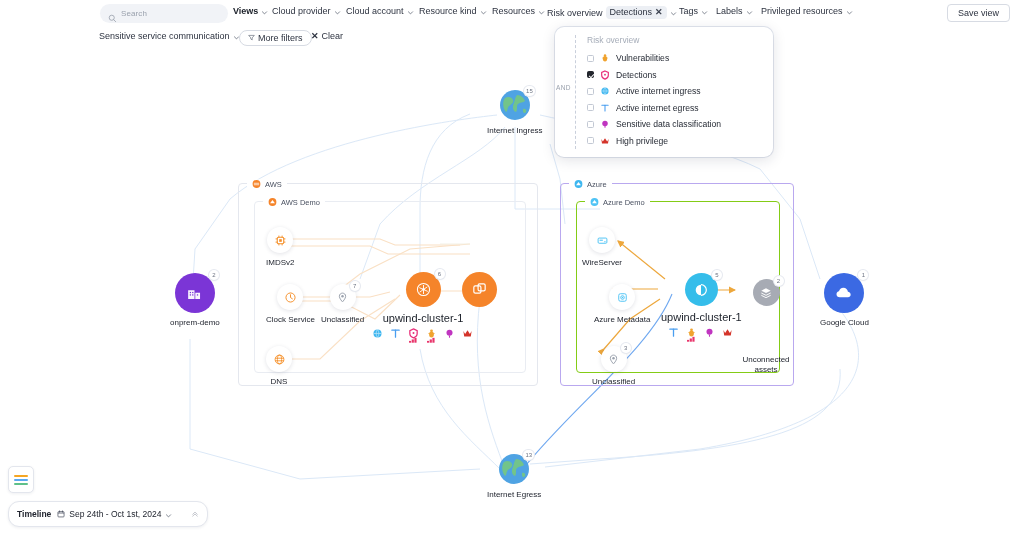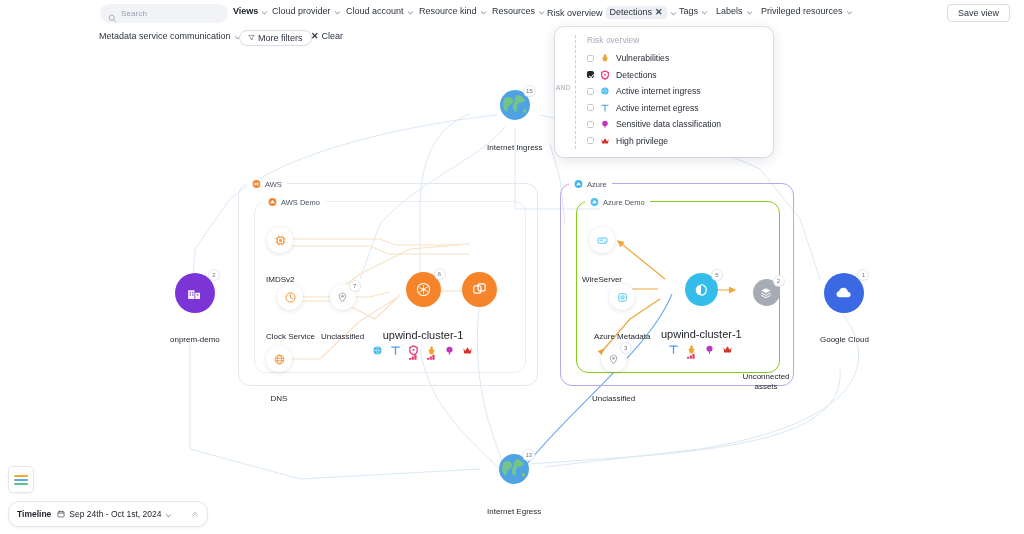--- a/index.html
+++ b/index.html
@@ -87,21 +87,21 @@
     width:2px; height:4px; border:solid #fff; border-width:0 1px 1px 0;
     transform: rotate(42deg);
   }
   .dd-ic { width:10px; height:10px; flex:none; display:block; }
 
   
   .canvas { position:absolute; left:0; top:49px; width:1024px; height:485px; background:#fff; }
   svg.edges { position:absolute; left:0; top:0; width:1024px; height:485px; }
 
   .group-box {
-    position:absolute; border-radius:12px; background:transparent;
+    position:absolute; border-radius:4px; background:transparent;
   }
   .group-aws { left:238px; top:134px; width:300px; height:203px; border:1px solid #e4e7ee; }
   .group-awsdemo { left:254px; top:152px; width:272px; height:172px; border:1px solid #e9ecf2; }
   .group-azure { left:560px; top:134px; width:234px; height:203px; border:1px solid #b9a8ef; }
   .group-azuredemo { left:576px; top:152px; width:204px; height:172px; border:1px solid #84cc16; }
 
   .group-label {
     position:absolute; display:flex; align-items:center; gap:4px;
     background:#fff; padding:0 5px; transform: translateY(-50%);
     font-size:7.5px; color:#4b5262; white-space:nowrap;
@@ -109,21 +109,21 @@
   .gl-ic { width:9px; height:9px; display:block; }
 
   .node { position:absolute; display:flex; flex-direction:column; align-items:center; cursor:pointer; }
   .bubble { position:relative; border-radius:50%; display:flex; align-items:center; justify-content:center; }
   .badge {
     position:absolute; right:-4px; top:-3px; min-width:10px; height:10px;
     padding:0 2px; border-radius:5px; background:#fff; color:#6d7483;
     font-size:6px; line-height:10px; text-align:center;
     box-shadow:0 0 0 1px #e6e9f0, 0 1px 2px rgba(0,0,0,0.07);
   }
-  .nlabel { margin-top:22px; font-size:8px; color:#222630; text-align:center; line-height:1.22; white-space:nowrap; }
+  .nlabel { margin-top:5px; font-size:8px; color:#222630; text-align:center; line-height:1.22; white-space:nowrap; }
   .nlabel.big { font-size:11px; color:#1b2029; }
   .nlabel.wrap { white-space:normal; width:60px; }
 
   .risk-row { margin-top:3px; display:flex; align-items:flex-start; gap:6px; height:18px; }
   .risk-ic { position:relative; width:12px; height:15px; }
   .risk-ic svg { display:block; }
   .risk-bar { position:absolute; left:1px; top:9px; }
 
   
   .mini { width:26px; height:26px; background:#fff; box-shadow:0 1px 4px rgba(30,40,70,0.13); }
@@ -234,21 +234,21 @@
     <div class="fitem" style="left:761px">
       <span>Privileged resources</span>
       <span class="caret"><svg viewBox="0 0 10 10" width="7" height="7">
             <path d="M2 4 L5 7 L8 4" fill="none" stroke="#5d6473" stroke-width="1.1" stroke-linecap="round"></path>
           </svg></span>
     </div>
 
     <button class="saveview">Save view</button>
 
     <div class="fitem metadata-f">
-      <span>Metadata service communication</span>
+      <span>Sensitive service communication</span>
       <span class="caret"><svg viewBox="0 0 10 10" width="7" height="7">
             <path d="M2 4 L5 7 L8 4" fill="none" stroke="#5d6473" stroke-width="1.1" stroke-linecap="round"></path>
           </svg></span>
     </div>
 
     <div class="morefilters">
       <span><svg viewBox="0 0 10 10" width="7" height="7">
             <path d="M1 2 H9 L6 5.5 V8.5 L4 7.2 V5.5 Z" fill="none" stroke="#5d6473" stroke-width="0.9" stroke-linejoin="round"></path>
           </svg></span>
       <span>More filters</span>

